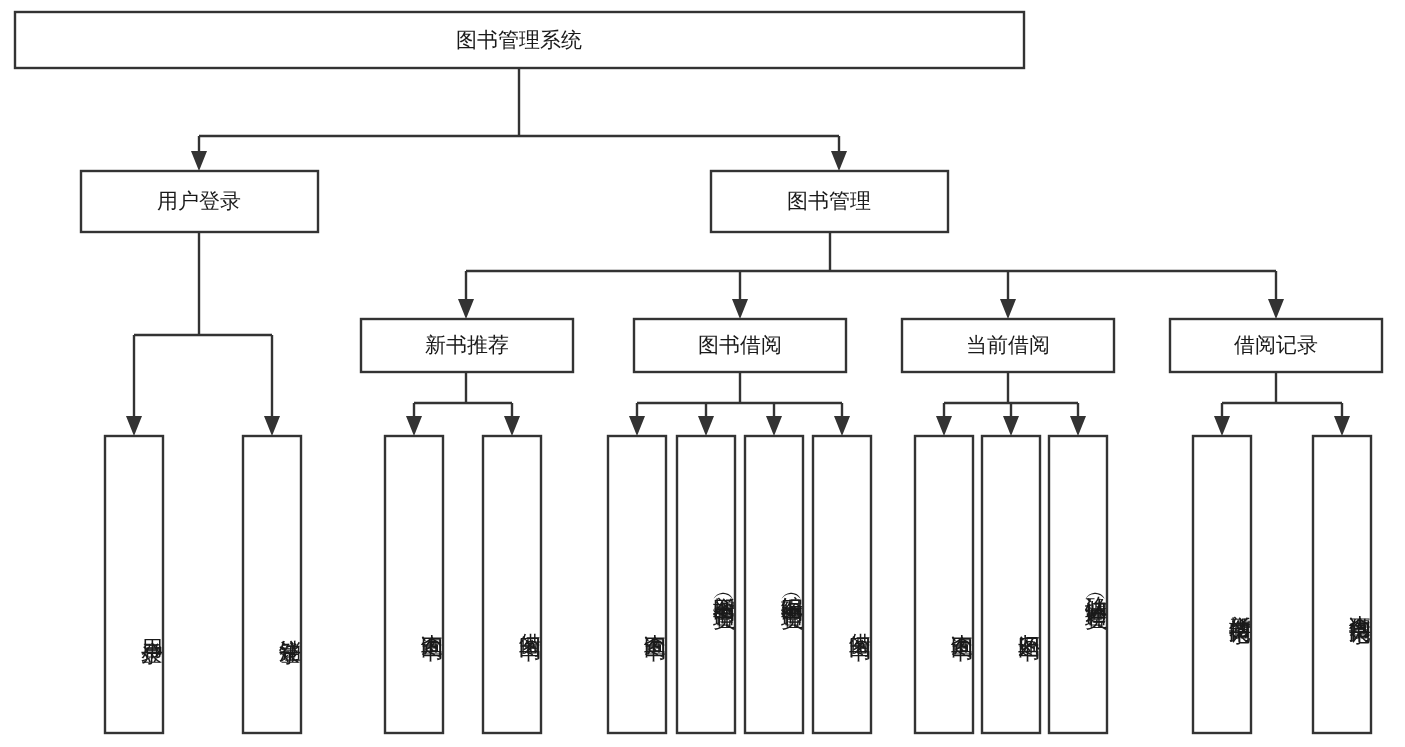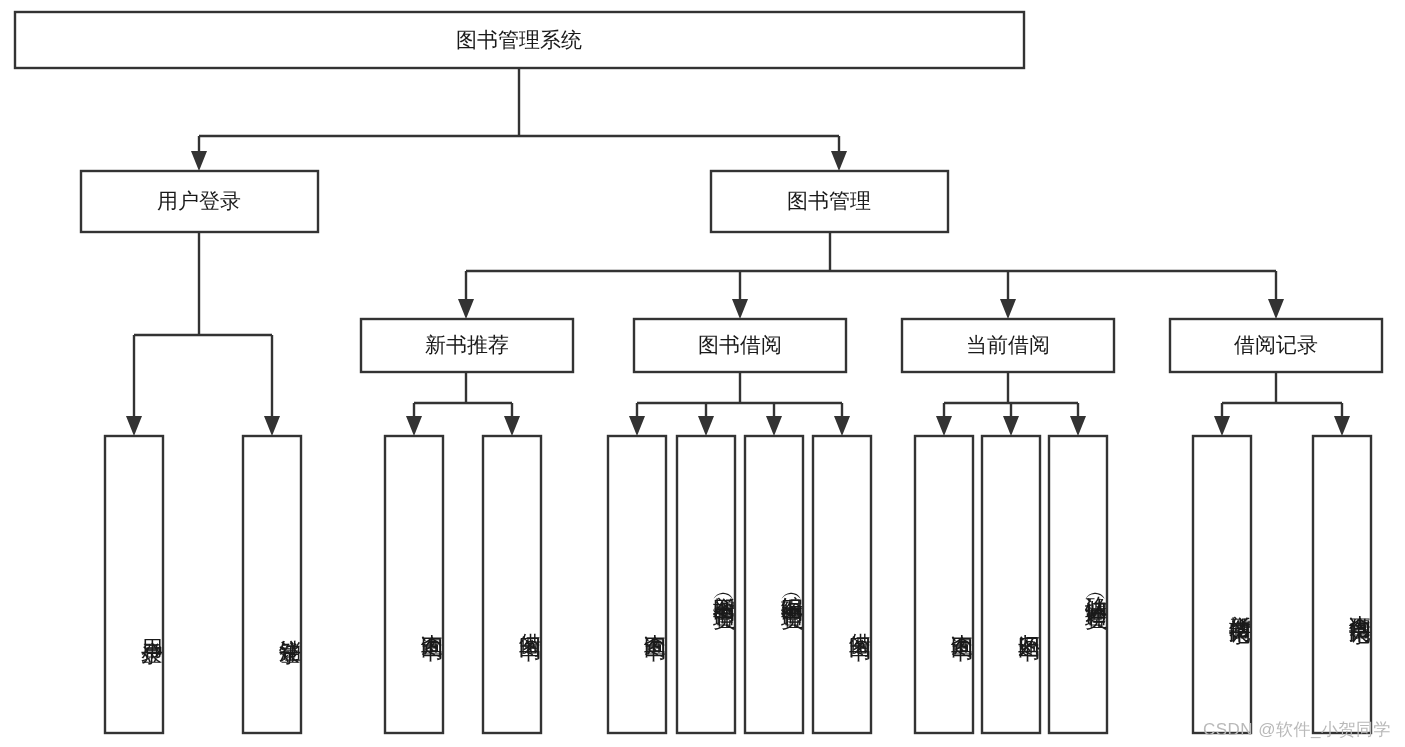--- a/index.html
+++ b/index.html
@@ -229,15 +229,14 @@
   <div class="vtext" style="left:745px; top:444px; width:58px; height:285px;">编辑图书（管理员）</div>
   <div class="vtext" style="left:813px; top:512px; width:58px; height:215px;">借阅图书</div>
 
   <div class="vtext" style="left:915px; top:512px; width:58px; height:215px;">查询图书</div>
   <div class="vtext" style="left:982px; top:512px; width:58px; height:215px;">归还图书</div>
   <div class="vtext" style="left:1049px; top:444px; width:58px; height:285px;">确认归还（管理员）</div>
 
   <div class="vtext" style="left:1193px; top:478px; width:58px; height:250px;">新增借阅记录</div>
   <div class="vtext" style="left:1313px; top:478px; width:58px; height:250px;">查询借阅记录</div>
 
-  <div class="watermark">CSDN @软件_小贺同学</div>
 
 </div>
 
 </body></html>

